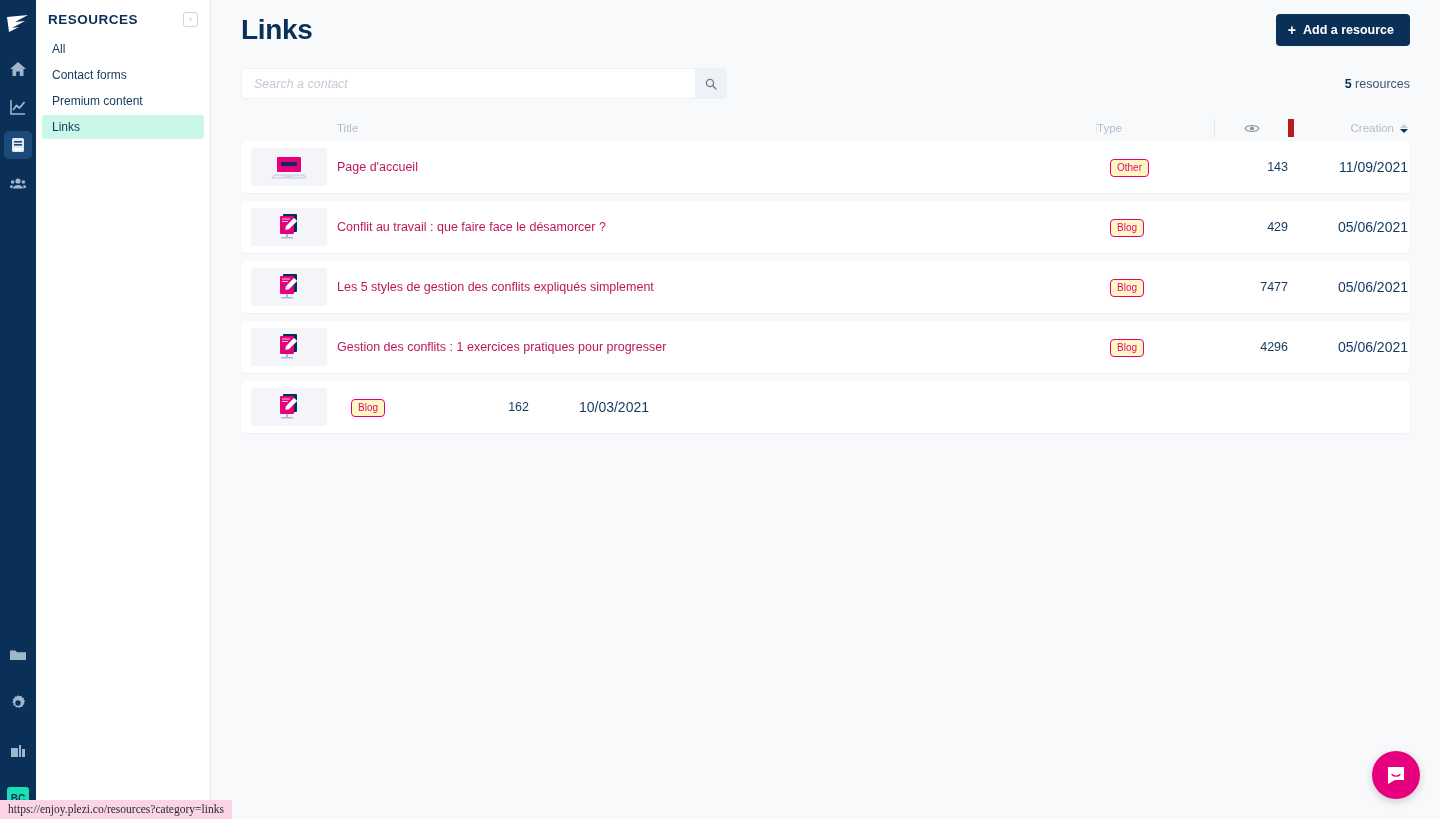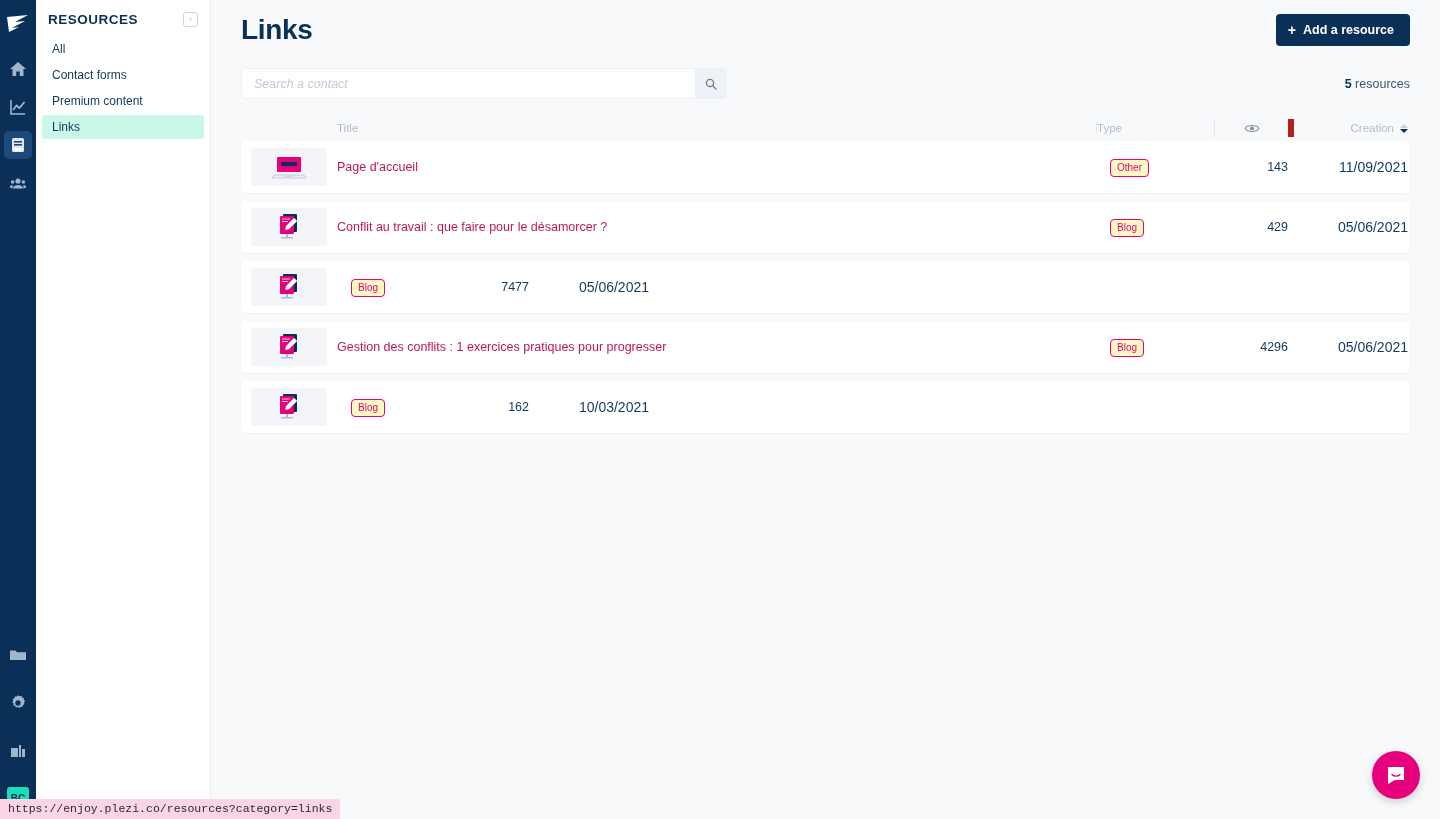--- a/index.html
+++ b/index.html
@@ -137,21 +137,21 @@
   }
   .cell-views { width: 74px; flex: 0 0 74px; text-align: right; font-size: 12.5px; color: #12395f; }
   .cell-date { width: 122px; flex: 0 0 122px; text-align: right; font-size: 14px; color: #12395f; padding-right: 2px;}
 
   
   .statusbar {
     position: absolute; left: 0; bottom: 0; z-index: 20;
     background: #fbd5e6; color: #2b2b2b;
     font-size: 11.5px; padding: 3px 8px 4px 8px;
     border-top-right-radius: 2px;
-    font-family: Liberation Mono, monospace;
+    font-family: Liberation Serif, serif;
   }
 
   
   .intercom {
     position: absolute; right: 20px; bottom: 20px;
     width: 48px; height: 48px; border-radius: 50%;
     background: #e6007e; display: flex; align-items: center; justify-content: center;
     box-shadow: 0 3px 9px rgba(0,0,0,.18);
   }
 </style>
@@ -309,21 +309,21 @@
               <rect x="9" y="2" width="14" height="18" rx="1" fill="#0b3058"></rect>
               <rect x="6" y="4" width="14" height="18" rx="1" fill="#e6007e"></rect>
               <rect x="8" y="6.5" width="8" height="1" fill="#f9c3de"></rect>
               <rect x="8" y="9" width="6" height="1" fill="#f9c3de"></rect>
               <path d="M20 6 l3 3 l-8 8 l-3.4 .6 l.6-3.4 Z" fill="#ffffff" stroke="#c9d3de" stroke-width=".7"></path>
               <rect x="12" y="22" width="2" height="3" fill="#aebac7"></rect>
               <rect x="7" y="25" width="12" height="1.6" rx=".6" fill="#aebac7"></rect>
             </svg>
           </div>
         </div>
-        <div class="cell-title">Conflit au travail : que faire pour le désamorcer ?</div>
+        <div class="cell-title">Conflit au travail : que faire face le désamorcer ?</div>
         <div class="cell-type">
           <span class="badge">Blog</span>
         </div>
         <div class="cell-views">429</div>
         <div class="cell-date">05/06/2021</div>
       </div>
 
       <div class="row">
         <div class="cell-thumb">
           <div class="thumb">
@@ -331,20 +331,21 @@
               <rect x="9" y="2" width="14" height="18" rx="1" fill="#0b3058"></rect>
               <rect x="6" y="4" width="14" height="18" rx="1" fill="#e6007e"></rect>
               <rect x="8" y="6.5" width="8" height="1" fill="#f9c3de"></rect>
               <rect x="8" y="9" width="6" height="1" fill="#f9c3de"></rect>
               <path d="M20 6 l3 3 l-8 8 l-3.4 .6 l.6-3.4 Z" fill="#ffffff" stroke="#c9d3de" stroke-width=".7"></path>
               <rect x="12" y="22" width="2" height="3" fill="#aebac7"></rect>
               <rect x="7" y="25" width="12" height="1.6" rx=".6" fill="#aebac7"></rect>
             </svg>
           </div>
         </div>
+        <div class="cell-title">Les 5 styles de gestion des conflits expliqués simplement</div>
         <div class="cell-type">
           <span class="badge">Blog</span>
         </div>
         <div class="cell-views">7477</div>
         <div class="cell-date">05/06/2021</div>
       </div>
 
       <div class="row">
         <div class="cell-thumb">
           <div class="thumb">

